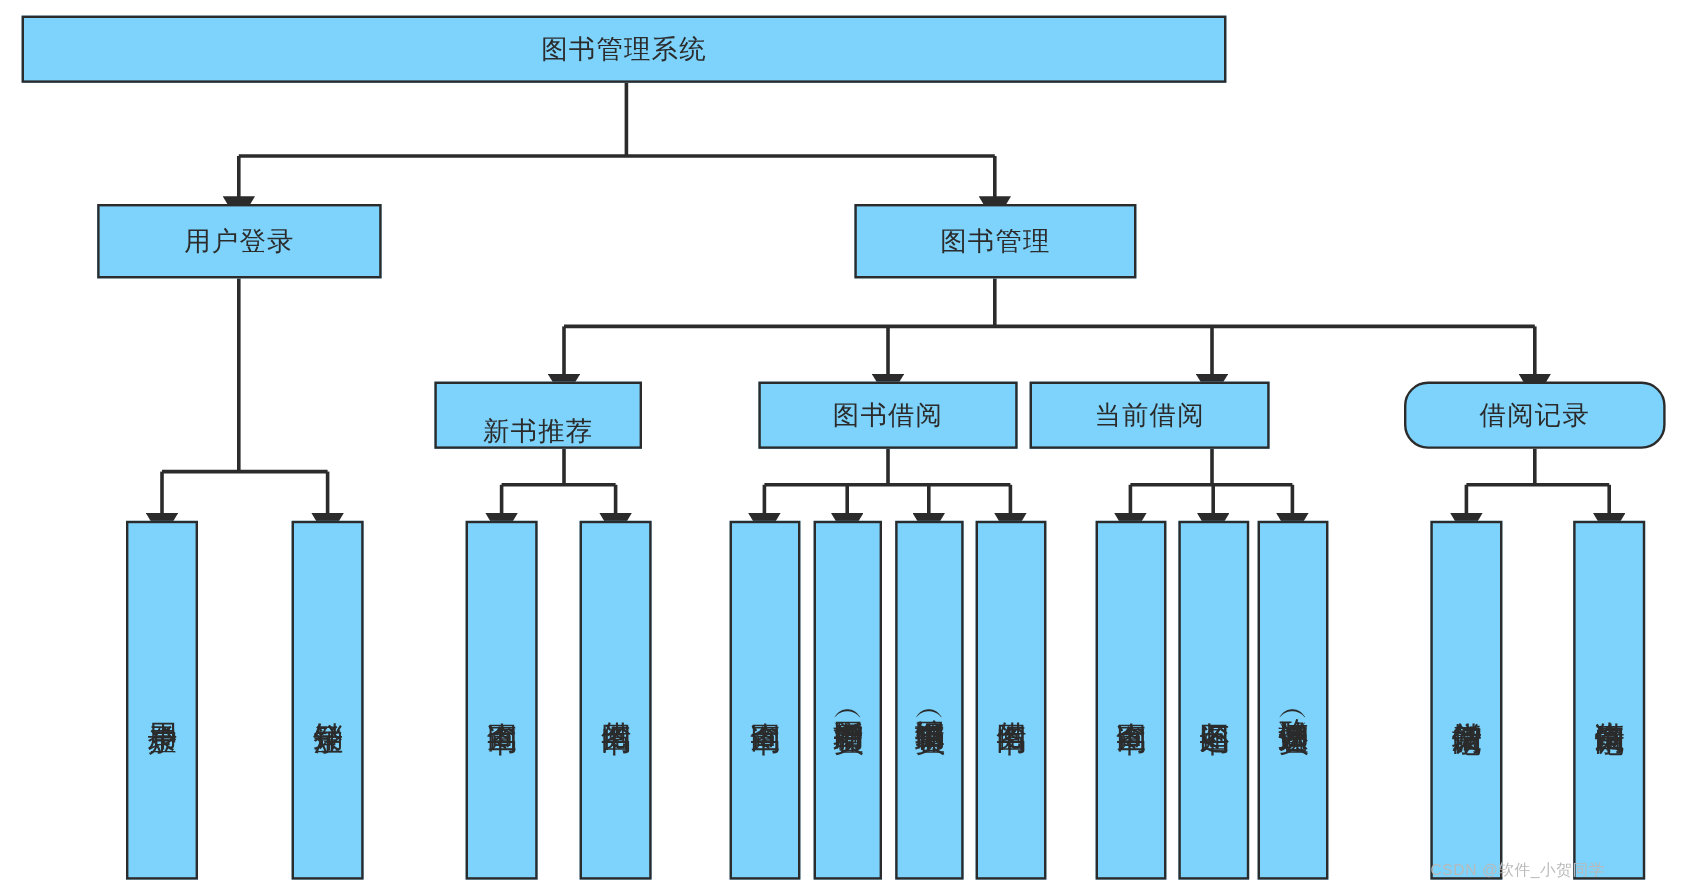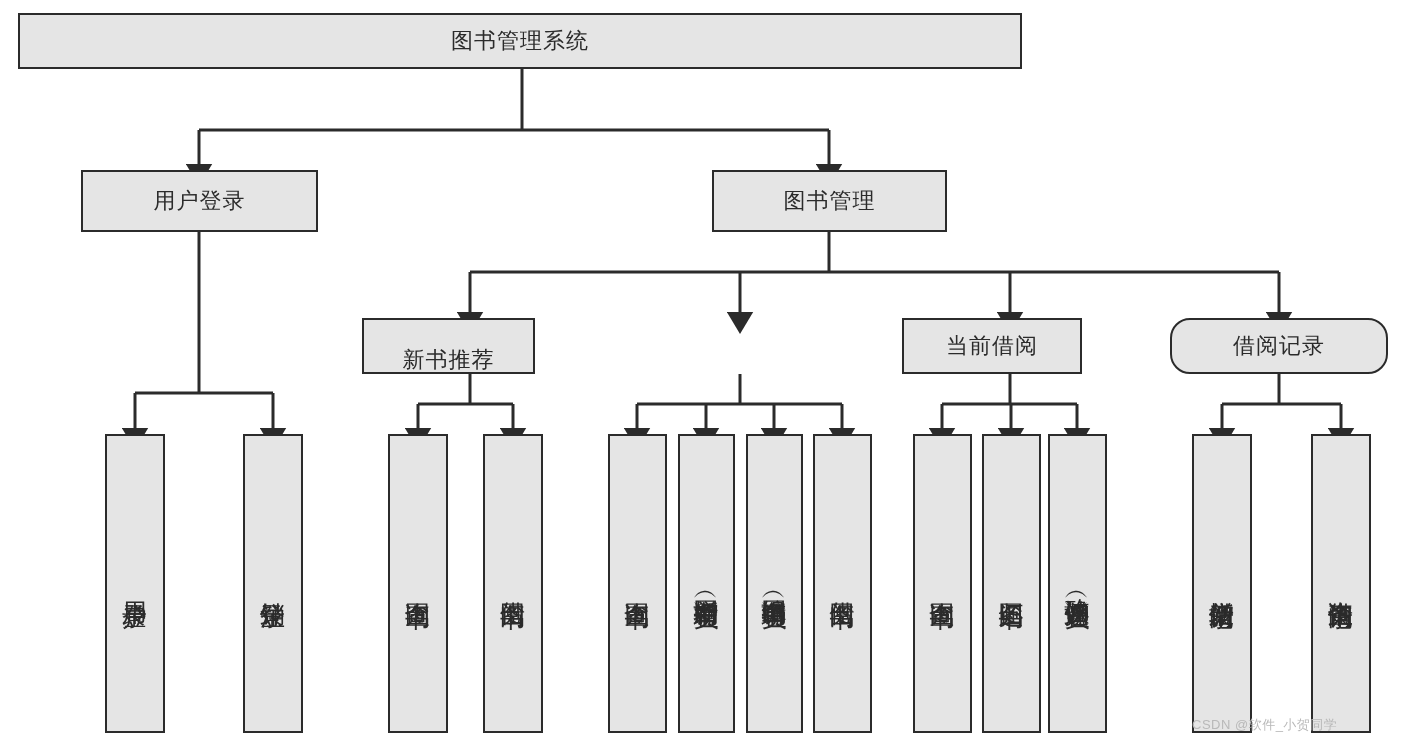--- a/index.html
+++ b/index.html
@@ -15,21 +15,21 @@
     width:1405px;height:747px;
   }
   #wires{
     position:absolute;left:0;top:0;
     width:1405px;height:747px;
     pointer-events:none;
   }
   .node{
     position:absolute;
     box-sizing:border-box;
-    background:#e5e5e5;
+    background:#7dd3fc;
     border:2px solid #2b2b2b;
     display:flex;
     align-items:center;
     justify-content:center;
     color:#2b2b2b;
   }
   .node.h span{
     font-size:22px;
     line-height:1.1;
     letter-spacing:1px;
@@ -112,21 +112,24 @@
   <div class="node h" style="left:81px;top:170px;width:237px;height:62px;">
     <span>用户登录</span>
   </div>
   <div class="node h" style="left:712px;top:170px;width:235px;height:62px;justify-content:center;">
     <span>图书管理</span>
   </div>
 
   <div class="node h" style="left:362px;top:318px;width:173px;height:56px;align-items:flex-end;">
     <span>新书推荐</span>
   </div>
-  <div class="node h" style="left:902px;top:318px;width:180px;height:56px;">
+  <div class="node h" style="left:632px;top:318px;width:216px;height:56px;">
+    <span>图书借阅</span>
+  </div>
+  <div class="node h" style="left:858px;top:318px;width:200px;height:56px;">
     <span>当前借阅</span>
   </div>
   <div class="node h" style="left:1170px;top:318px;width:218px;height:56px;border-radius:20px;">
     <span>借阅记录</span>
   </div>
 
   <div class="node v" style="left:105px;top:434px;width:60px;height:299px;">
     <span>用户登录</span>
   </div>
   <div class="node v" style="left:243px;top:434px;width:60px;height:299px;">

